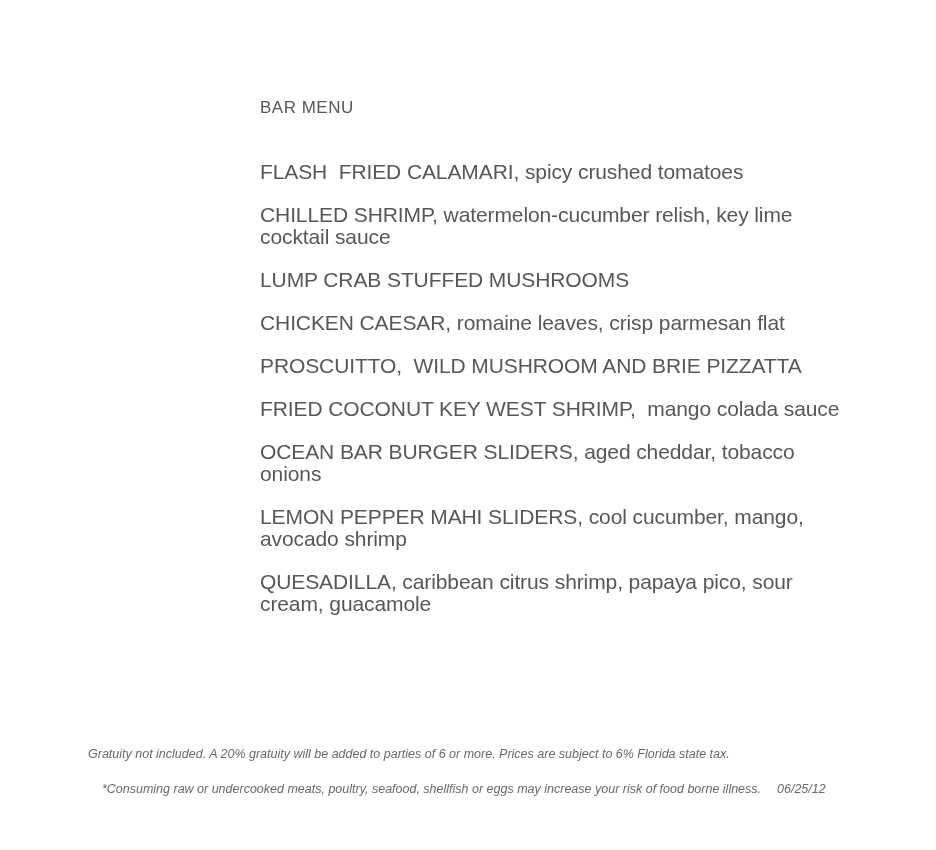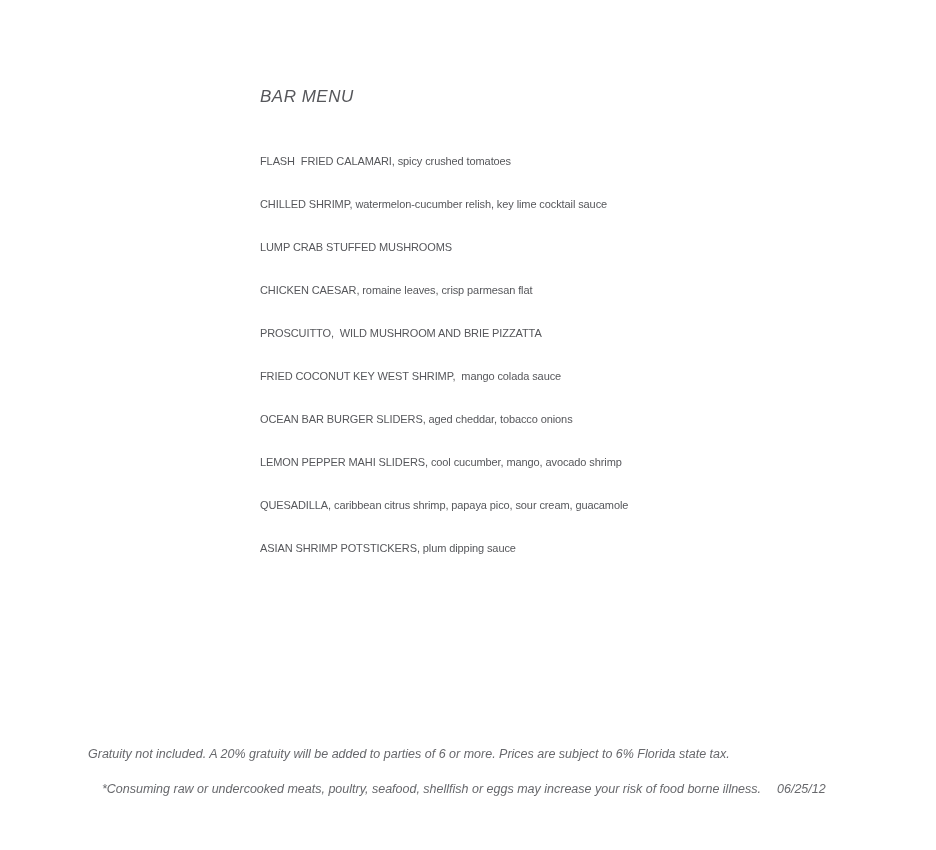--- a/index.html
+++ b/index.html
@@ -19,26 +19,25 @@
     position: absolute;
     left: 260px;
     top: 82px;
     width: 580px;
     color: #56575b;
   }
   .menu-title {
     font-size: 17px;
     letter-spacing: 0.5px;
     line-height: 22px;
-    margin: 4px 0 42px 0;
+    margin: 15px 0 42px 0;
     font-weight: 400;
-    font-style: italic;
   }
   .menu-item {
-    font-size: 11px;
+    font-size: 21px;
     letter-spacing: -0.1px;
     line-height: 22px;
     margin: 0 0 21px 0;
     white-space: pre-wrap;
   }
   .menu-footer {
     position: absolute;
     left: 88px;
     top: 746px;
     width: 800px;
@@ -58,21 +57,20 @@
 
   <div class="menu-item">FLASH  FRIED CALAMARI, spicy crushed tomatoes</div>
   <div class="menu-item">CHILLED SHRIMP, watermelon-cucumber relish, key lime cocktail sauce</div>
   <div class="menu-item">LUMP CRAB STUFFED MUSHROOMS</div>
   <div class="menu-item">CHICKEN CAESAR, romaine leaves, crisp parmesan flat</div>
   <div class="menu-item">PROSCUITTO,  WILD MUSHROOM AND BRIE PIZZATTA</div>
   <div class="menu-item">FRIED COCONUT KEY WEST SHRIMP,  mango colada sauce</div>
   <div class="menu-item">OCEAN BAR BURGER SLIDERS, aged cheddar, tobacco onions</div>
   <div class="menu-item">LEMON PEPPER MAHI SLIDERS, cool cucumber, mango, avocado shrimp</div>
   <div class="menu-item">QUESADILLA, caribbean citrus shrimp, papaya pico, sour cream, guacamole</div>
-  <div class="menu-item">ASIAN SHRIMP POTSTICKERS, plum dipping sauce</div>
 </div>
 
 <div class="menu-footer">
   <div class="footer-line">Gratuity not included. A 20% gratuity will be added to parties of 6 or more. Prices are subject to 6% Florida state tax.</div>
   <div class="footer-line">
     <span>*Consuming raw or undercooked meats, poultry, seafood, shellfish or eggs may increase your risk of food borne illness.</span><span class="footer-date">06/25/12</span>
   </div>
 </div>
 
 </body></html>

